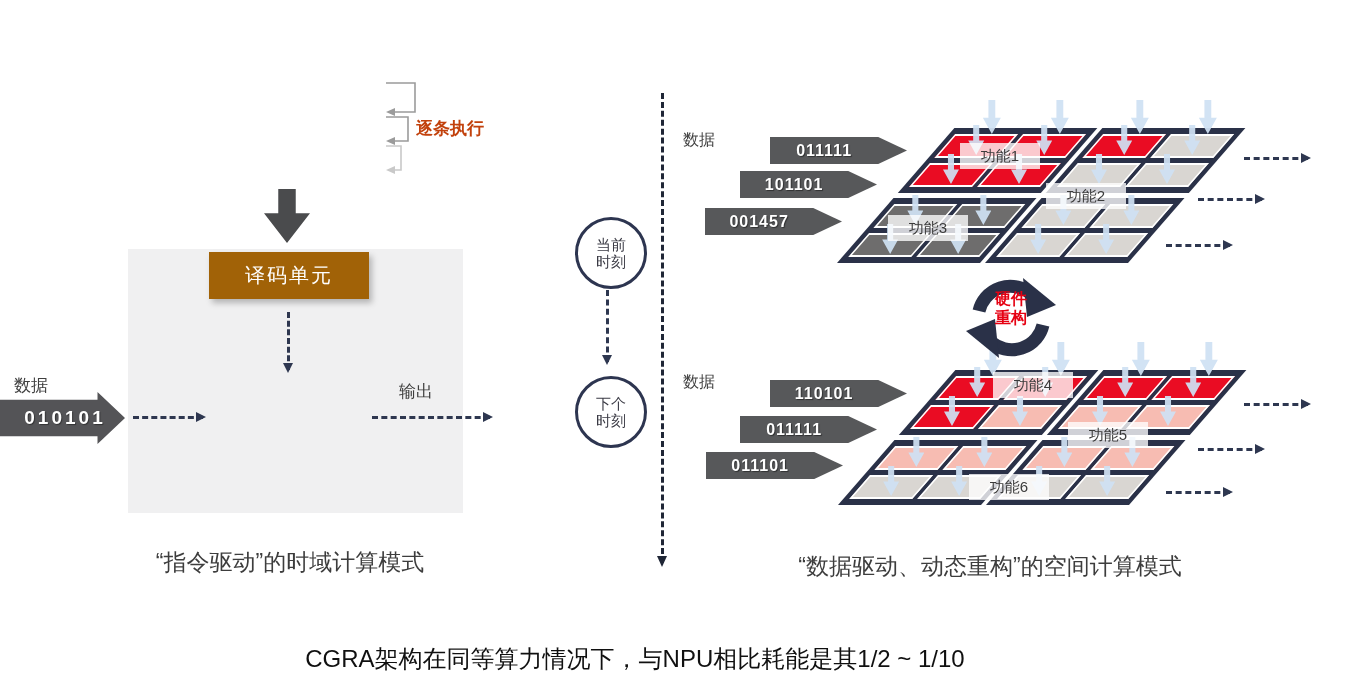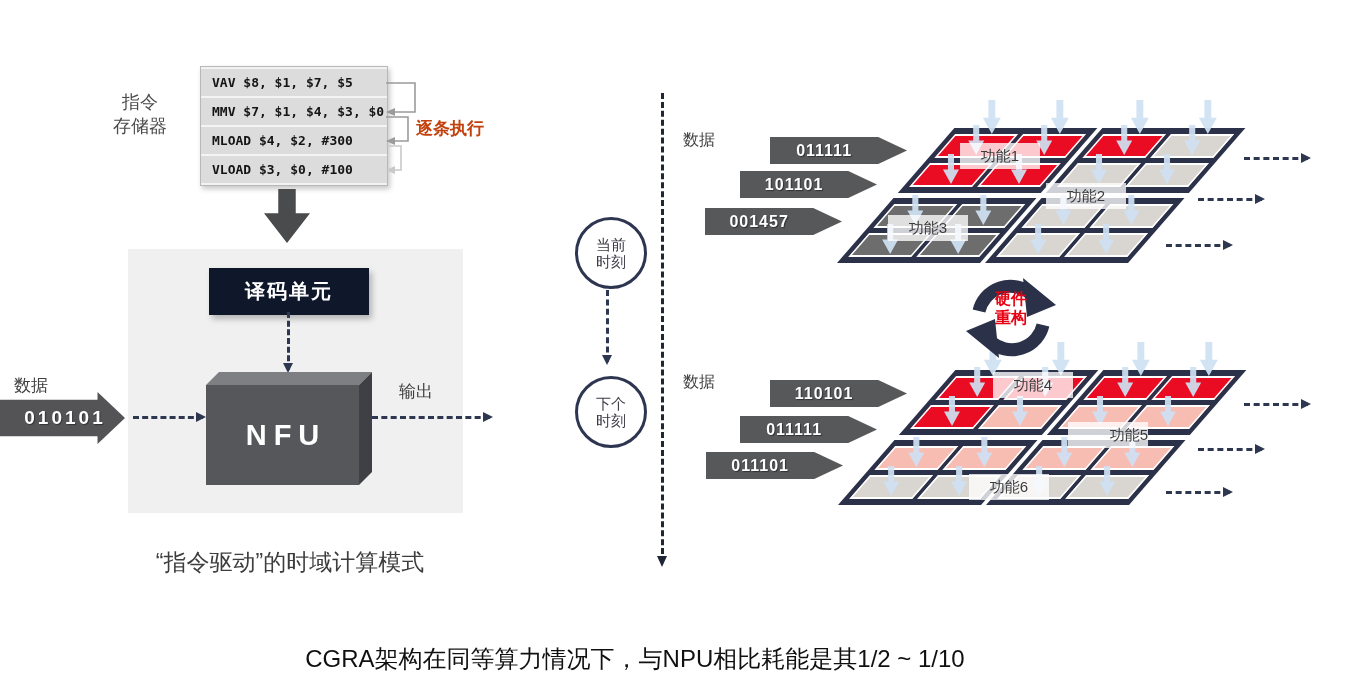--- a/index.html
+++ b/index.html
@@ -12,22 +12,22 @@
   .instr-box{left:200px;top:66px;width:186px;background:#f2f2f2;border:1px solid #b8b8b8;
              box-shadow:2px 3px 5px rgba(0,0,0,.22);padding:2px 0;}
   .instr-row{height:27px;line-height:27px;background:#dcdcdc;border-top:2px solid #f4f4f4;
              font-family:"DejaVu Sans Mono","Liberation Mono",monospace;font-weight:bold;
              font-size:13px;color:#141414;padding-left:11px;white-space:nowrap;}
   .instr-row:first-child{border-top:none;}
   .step-label{left:416px;top:117px;font-size:17px;font-weight:bold;color:#c2410c;}
   .big-down-arrow{left:264px;top:189px;width:46px;height:54px;background:#4a4b4d;
       clip-path:polygon(31% 0,69% 0,69% 45%,100% 45%,50% 100%,0 45%,31% 45%);}
   .panel{left:128px;top:249px;width:335px;height:264px;background:#f0f0f1;}
-  .decode-box{left:209px;top:268px;width:160px;height:47px;background:#0f172a;
-      box-shadow:3px 4px 6px rgba(0,0,0,.25);color:#fff;font-size:20px;font-weight:bold;
+  .decode-box{left:209px;top:252px;width:160px;height:47px;background:#a16207;
+      box-shadow:3px 4px 6px rgba(0,0,0,.25);color:#fff;font-size:20px;font-weight:normal;
       letter-spacing:2px;text-align:center;line-height:47px;}
   .nfu{left:206px;top:385px;width:153px;height:100px;background:#56575b;}
   .nfu::before{content:"";position:absolute;left:0;top:-13px;width:100%;height:13px;
       background:#7e7f83;transform:skewX(-45deg);transform-origin:0 100%;}
   .nfu::after{content:"";position:absolute;left:100%;top:0;width:13px;height:100%;
       background:#3e4045;transform:skewY(-45deg);transform-origin:0 0;}
   .nfu-text{width:100%;height:100%;display:flex;align-items:center;justify-content:center;
       color:#fff;font-size:29px;font-weight:bold;letter-spacing:7px;text-indent:7px;}
   .out-label{left:399px;top:380px;font-size:17px;color:#3c3c3c;}
   .data-label-left{left:14px;top:374px;font-size:17px;color:#3f3f3f;}
@@ -70,54 +70,41 @@
   .blue-arrow{position:absolute;z-index:4;background:#cfe1f3;opacity:.93;
       clip-path:polygon(31% 0,69% 0,69% 52%,100% 52%,50% 100%,0 52%,31% 52%);}
   .reconfig-text{left:979px;top:289px;width:64px;text-align:center;font-size:16px;font-weight:bold;
       color:#e60012;line-height:19px;z-index:7;}
 </style>
 </head>
 <body>
 
 <div id="stage">
 
-  <div class="abs mem-label">
-    <div>指令</div>
-    <div>存储器</div>
-  </div>
-
-  <div class="abs instr-box">
-    <div class="instr-row">VAV $8, $1, $7, $5</div>
-    <div class="instr-row">MMV $7, $1, $4, $3, $0</div>
-    <div class="instr-row">MLOAD $4, $2, #300</div>
-    <div class="instr-row">VLOAD $3, $0, #100</div>
-  </div>
+
 
   <svg class="abs" style="left:385px;top:70px;" width="50" height="112" viewBox="0 0 50 112">
     <path d="M 1 13 H 30 V 42 H 10" fill="none" stroke="#9b9b9b" stroke-width="1.6"></path>
     <polygon points="10,38 10,46 1,42" fill="#9b9b9b"></polygon>
     <path d="M 1 47 H 23 V 71 H 10" fill="none" stroke="#9b9b9b" stroke-width="1.6"></path>
     <polygon points="10,67 10,75 1,71" fill="#9b9b9b"></polygon>
     <path d="M 1 76 H 16 V 100 H 10" fill="none" stroke="#c9c9c9" stroke-width="1.6"></path>
     <polygon points="10,96 10,104 1,100" fill="#c9c9c9"></polygon>
   </svg>
 
   <div class="abs step-label">逐条执行</div>
 
   <div class="abs big-down-arrow"></div>
 
   <div class="abs panel"></div>
 
   <div class="abs decode-box">译码单元</div>
 
   <div class="abs varrow" style="left:287px;top:312px;height:58px;"></div>
 
-  <div class="abs nfu">
-    <div class="nfu-text">NFU</div>
-  </div>
 
   <div class="abs out-label">输出</div>
 
   <div class="abs harrow" style="left:133px;top:416px;width:70px;"></div>
   <div class="abs harrow" style="left:372px;top:416px;width:118px;"></div>
 
   <div class="abs data-label-left">数据</div>
   <div class="abs data-big-arrow">
     <span>010101</span>
   </div>
@@ -242,37 +229,38 @@
       <div class="blue-arrow" style="left: 883.147px; top: 466px; width: 16px; height: 30px;"></div>
       <div class="blue-arrow" style="left: 951.147px; top: 466px; width: 16px; height: 30px;"></div>
       <div class="blue-arrow" style="left: 1031.15px; top: 466px; width: 16px; height: 30px;"></div>
       <div class="blue-arrow" style="left: 1099.15px; top: 466px; width: 16px; height: 30px;"></div>
     </div>
 
   <div class="abs func-label" style="left:960px;top:143px;">功能1</div>
   <div class="abs func-label" style="left:1046px;top:183px;">功能2</div>
   <div class="abs func-label" style="left:888px;top:215px;">功能3</div>
   <div class="abs func-label" style="left:993px;top:372px;">功能4</div>
-  <div class="abs func-label" style="left:1068px;top:422px;text-align:right;">功能5</div>
+  <div class="abs func-label" style="left:1068px;top:422px;">功能5</div>
   <div class="abs func-label" style="left:969px;top:474px;">功能6</div>
 
   <div class="abs harrow" style="left:1244px;top:157px;width:64px;"></div>
   <div class="abs harrow" style="left:1198px;top:198px;width:64px;"></div>
   <div class="abs harrow" style="left:1166px;top:244px;width:64px;"></div>
   <div class="abs harrow" style="left:1244px;top:403px;width:64px;"></div>
   <div class="abs harrow" style="left:1198px;top:448px;width:64px;"></div>
   <div class="abs harrow" style="left:1166px;top:491px;width:64px;"></div>
 
   <svg class="abs" style="left:955px;top:272px;z-index:6;" width="112" height="92" viewBox="-56 -46 112 92">
     <path d="M -32 -7 A 32 32 0 0 1 20 -24" fill="none" stroke="#2a3148" stroke-width="13"></path>
     <polygon points="12,-40 45,-13 16,-1" fill="#2a3148"></polygon>
     <path d="M 32 7 A 32 32 0 0 1 -20 24" fill="none" stroke="#2a3148" stroke-width="13"></path>
     <polygon points="-12,40 -45,13 -16,1" fill="#2a3148"></polygon>
   </svg>
   <div class="abs reconfig-text">
     <div>硬件</div>
     <div>重构</div>
   </div>
 
+  <div class="abs caption" style="left:760px;top:551px;width:460px;">“数据驱动、动态重构”的空间计算模式</div>
 
   <div class="abs footer-caption">CGRA架构在同等算力情况下，与NPU相比耗能是其1/2 ~ 1/10</div>
 
 </div>
 
 </body></html>

